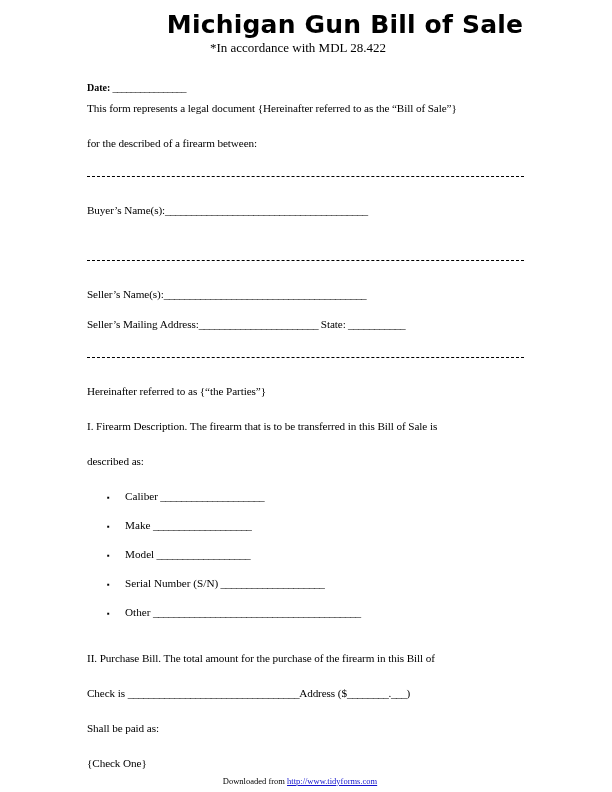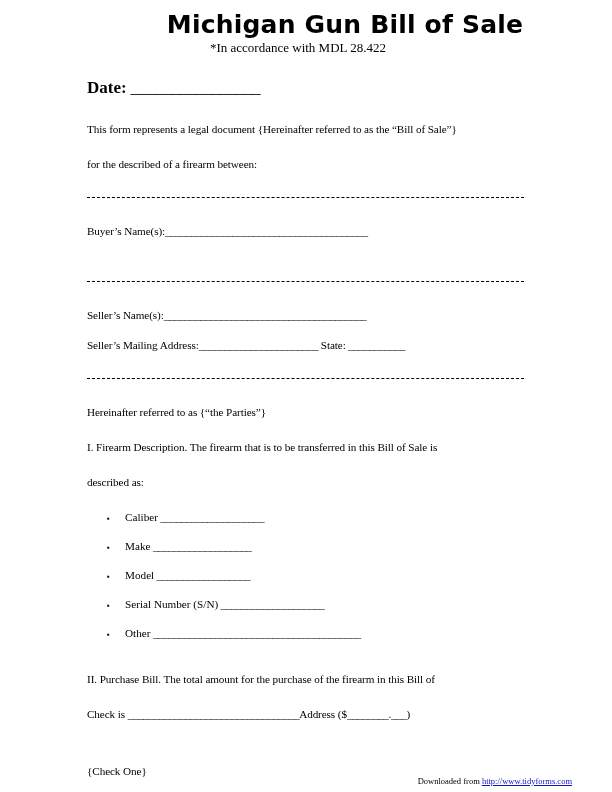--- a/index.html
+++ b/index.html
@@ -53,23 +53,23 @@
     width: 438px;
   }
   .line {
     font-size: 11.2px;
     line-height: 13px;
     white-space: nowrap;
     letter-spacing: -0.1px;
   }
   .b { font-weight: normal; }
   .row-date {
-    font-size: 17px;
+    font-size: 10px;
     line-height: 16px;
-    margin-bottom: 27px;
+    margin-bottom: 6px;
     white-space: nowrap;
   }
   .row-date .lbl { font-weight: bold; }
   .fill { letter-spacing: -0.4px; }
   .sep {
     height: 1px;
     border-top: 1.4px dashed #000;
     width: 437px;
   }
   .gap-sm { height: 17px; }
@@ -92,24 +92,24 @@
   ul.bullets li .bul {
     position: absolute;
     left: 20px;
     top: 1px;
     font-size: 8px;
     line-height: 13px;
   }
   
   .footer {
     position: absolute;
-    left: 4px;
+    left: 16px;
     top: 776px;
     width: 568px;
-    text-align: right;
+    text-align: center;
     font-size: 8.5px;
     line-height: 11px;
     white-space: nowrap;
   }
   .footer .lnk {
     color: #1111cc;
     text-decoration: underline;
   }
 </style>
 </head>
@@ -198,20 +198,21 @@
     </div>
 
     <div class="gap-md"></div>
 
     <div class="line">
       <span>Check is </span><span class="fill">_________________________________</span><span>Address ($</span><span class="fill">________.___</span><span>)</span>
     </div>
 
     <div class="gap-md"></div>
 
+    <div class="line">Shall be paid as:</div>
 
     <div class="gap-md"></div>
 
     <div class="line b">{Check One}</div>
 
   </div>
 
   <div class="footer">
     <span>Downloaded from </span><span class="lnk">http://www.tidyforms.com</span>
   </div>

